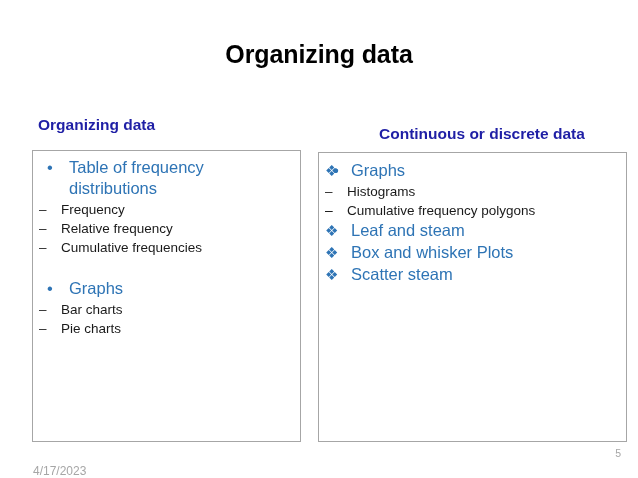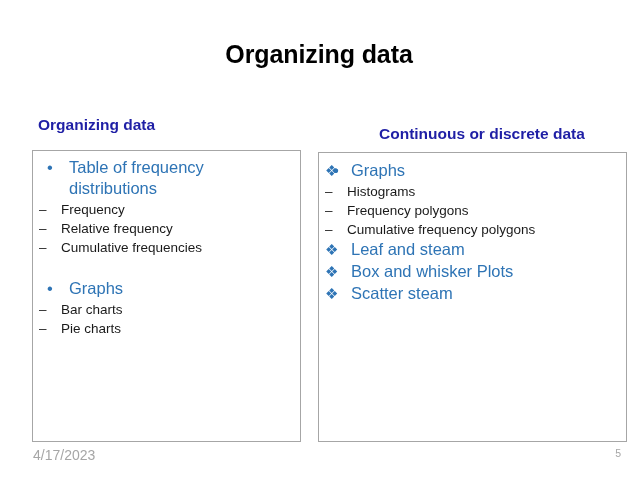--- a/index.html
+++ b/index.html
@@ -125,22 +125,22 @@
   
   .sub-left  { margin-left: 38px; }
   .sub-right { margin-left: 34px; }
 
   .spacer { height: 21px; }
 
   
   .footer-date {
     position: absolute;
     left: 33px;
-    top: 447px;
-    font-size: 14px;
+    top: 464px;
+    font-size: 12px;
     color: #a6a6a6;
   }
   .footer-page {
     position: absolute;
     right: 17px;
     top: 447px;
     font-size: 10.5px;
     color: #a6a6a6;
   }
 </style>
@@ -212,21 +212,20 @@
         <span class="bullet diamond">❖</span>
         <span>Graphs</span>
       </li>
       <ul class="lvl2 sub-right">
         <li class="l2">
           <span class="dash">–</span>
           <span>Histograms</span>
         </li>
         <li class="l2">
           <span class="dash">–</span>
-          <span>Frequency polygons</span>
         </li>
         <li class="l2">
           <span class="dash">–</span>
           <span>Cumulative frequency polygons</span>
         </li>
       </ul>
 
       <li class="l1 tight">
         <span class="bullet diamond">❖</span>
         <span>Leaf and steam</span>

